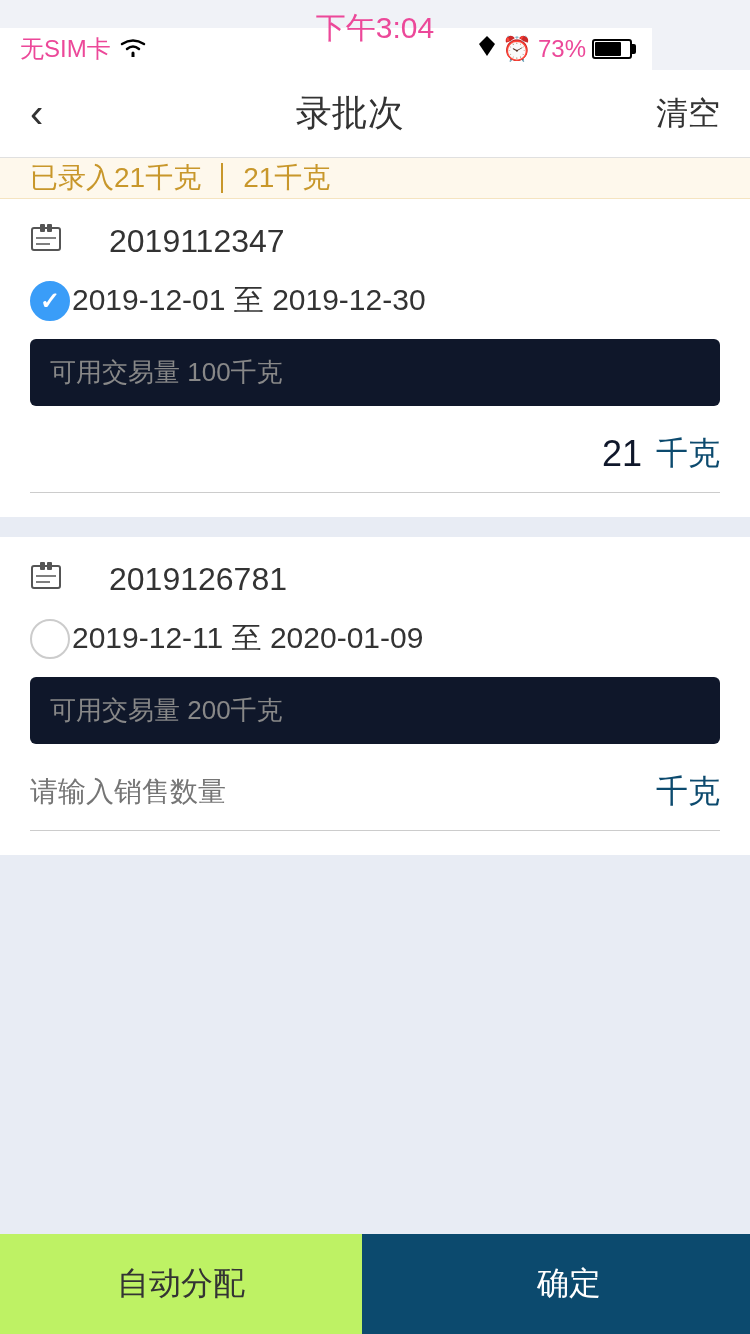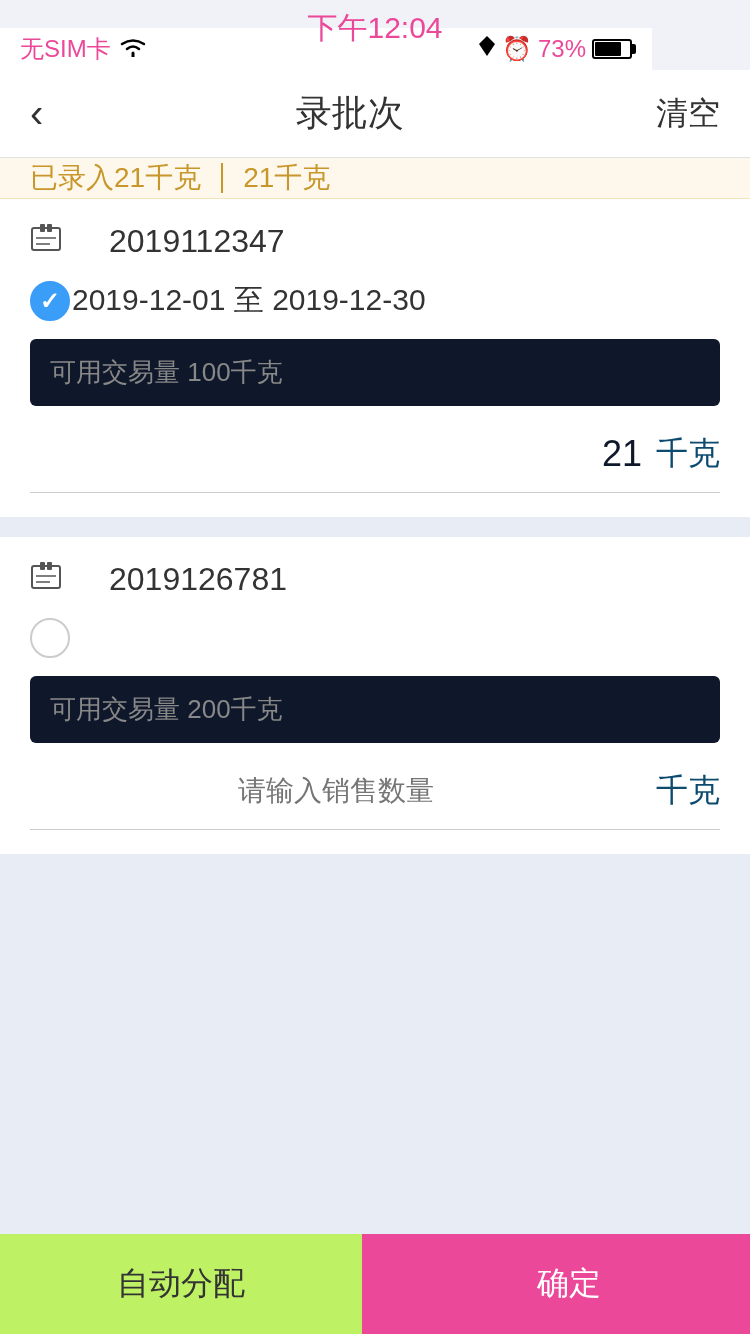--- a/index.html
+++ b/index.html
@@ -229,21 +229,21 @@
       border: none;
       font-size: 32px;
       color: #333;
       cursor: pointer;
       display: flex;
       align-items: center;
       justify-content: center;
     }
     .btn-confirm {
       flex: 1;
-      background: #ec4899;
+      background: #0c4a6e;
       border: none;
       font-size: 32px;
       color: #fff;
       cursor: pointer;
       display: flex;
       align-items: center;
       justify-content: center;
       padding-left: 26px;
     }
   </style>
@@ -254,21 +254,21 @@
   <div class="status-left">
     <span>无SIM卡</span>
     <span>
       <svg width="28" height="22" viewBox="0 0 28 22">
         <path d="M14 18 L14 22" stroke="#000" stroke-width="3" stroke-linecap="round"></path>
         <path d="M8 14 Q14 9 20 14" stroke="#000" stroke-width="2.5" fill="none" stroke-linecap="round"></path>
         <path d="M3 9 Q14 2 25 9" stroke="#000" stroke-width="2.5" fill="none" stroke-linecap="round"></path>
       </svg>
     </span>
   </div>
-  <div class="status-center">下午12:04</div>
+  <div class="status-center">下午3:04</div>
   <div class="status-right">
     <span>
       <svg width="18" height="22" viewBox="0 0 18 22" fill="none">
         <path d="M9 1 L17 9 L9 21 L1 9 Z" fill="#000"></path>
       </svg>
     </span>
     <span>⏰</span>
     <span>73%</span>
     <span class="battery-icon">
       <span class="battery-fill"></span>
@@ -324,24 +324,25 @@
         <rect x="10" y="0" width="5" height="8" rx="1" fill="#555"></rect>
         <rect x="17" y="0" width="5" height="8" rx="1" fill="#555"></rect>
         <line x1="6" y1="14" x2="26" y2="14" stroke="#555" stroke-width="1.5"></line>
         <line x1="6" y1="20" x2="20" y2="20" stroke="#555" stroke-width="1.5"></line>
       </svg>
     </span>
     <span class="batch-id">2019126781</span>
   </div>
   <div class="batch-row">
     <div class="batch-checkbox"></div>
+    <span class="batch-date">2019-12-11 至 2020-01-09</span>
   </div>
   <div class="batch-available">可用交易量 200千克</div>
   <div class="batch-amount-row">
-    <input class="batch-amount-input" type="text" placeholder="请输入销售数量" style="font-size: 28px; color: rgb(187, 187, 187); border: none; outline: none; text-align: center; flex: 1 1 0%; background: transparent;">
+    <input class="batch-amount-input" type="text" placeholder="请输入销售数量" style="font-size: 28px; color: rgb(187, 187, 187); border: none; outline: none; text-align: left; flex: 1 1 0%; background: transparent;">
     <span class="batch-unit">千克</span>
   </div>
   <div class="batch-amount-line"></div>
   <div style="height:24px;"></div>
 </div>
 
 <div class="bottom-area" style="min-height:380px;"></div>
 
 <div class="bottom-buttons">
   <button class="btn-auto">自动分配</button>

